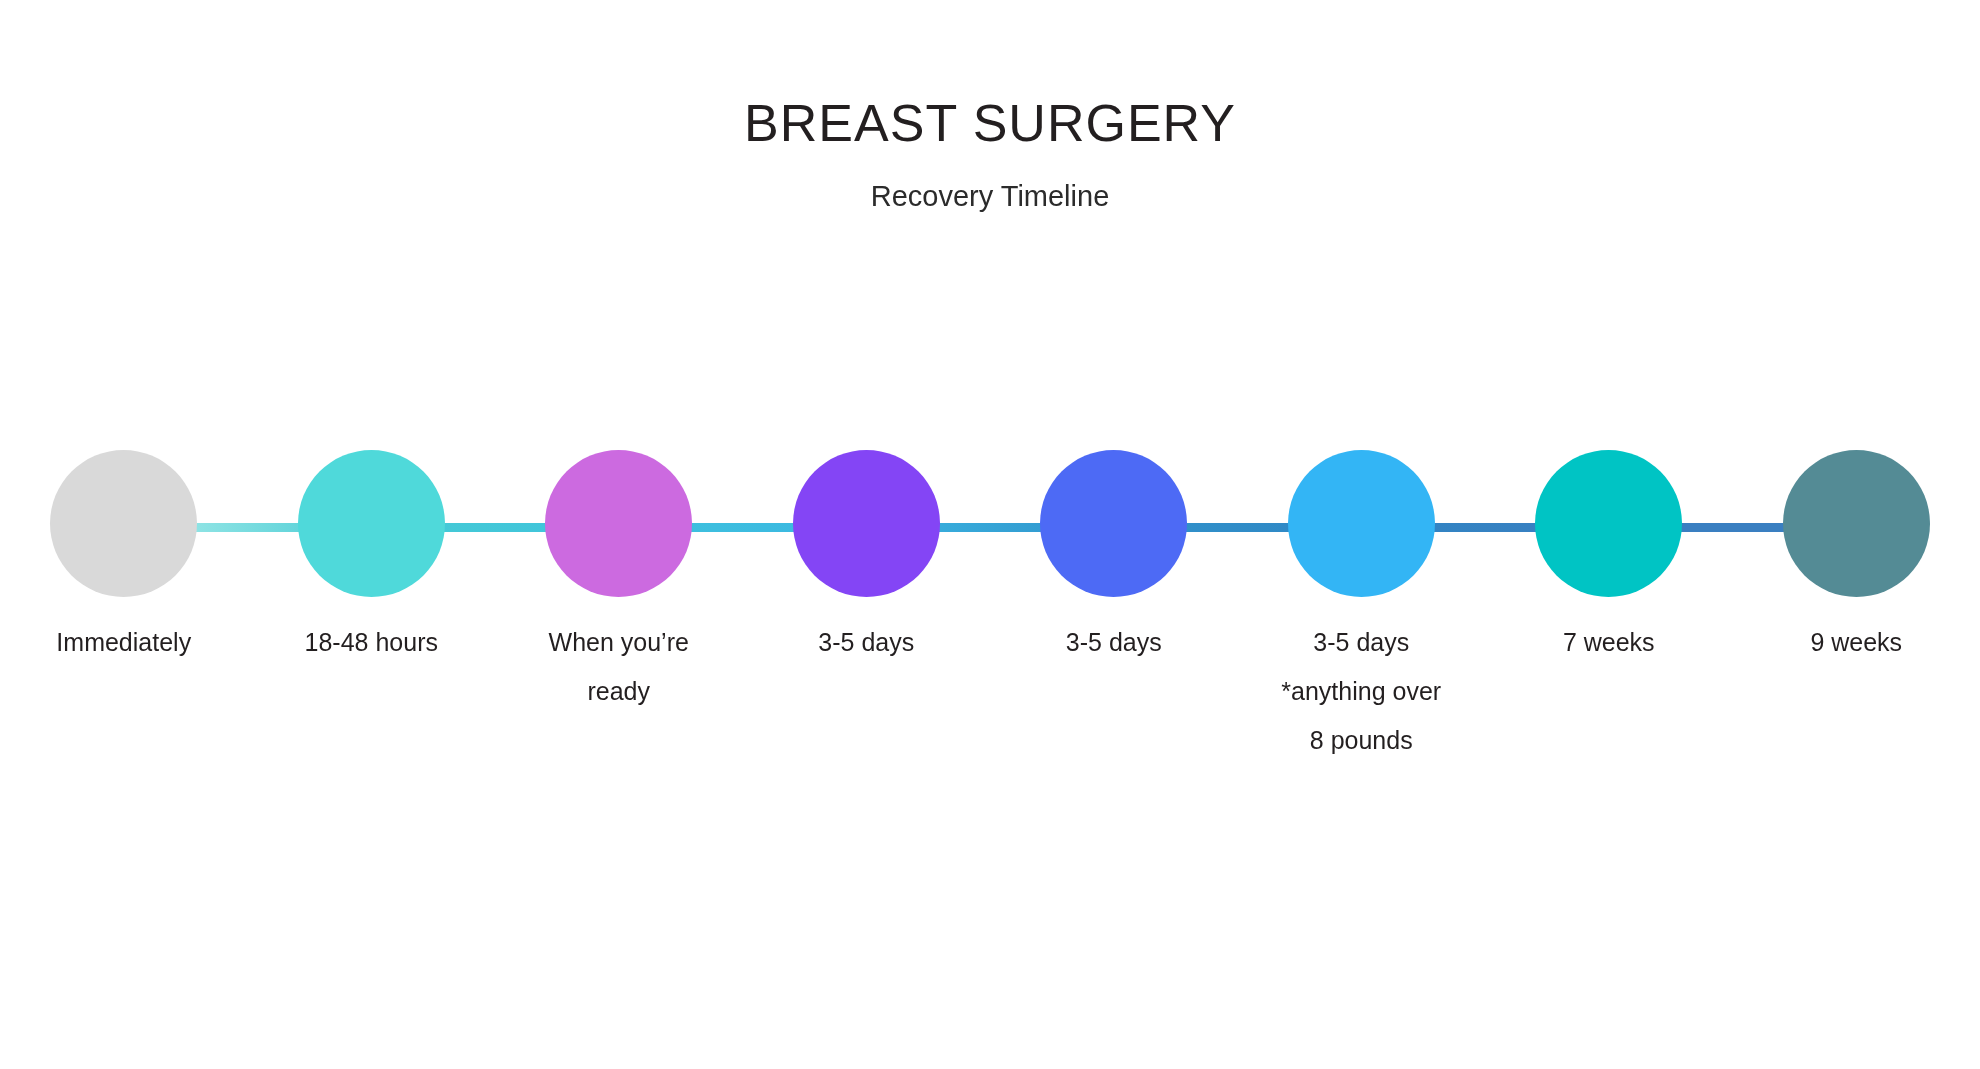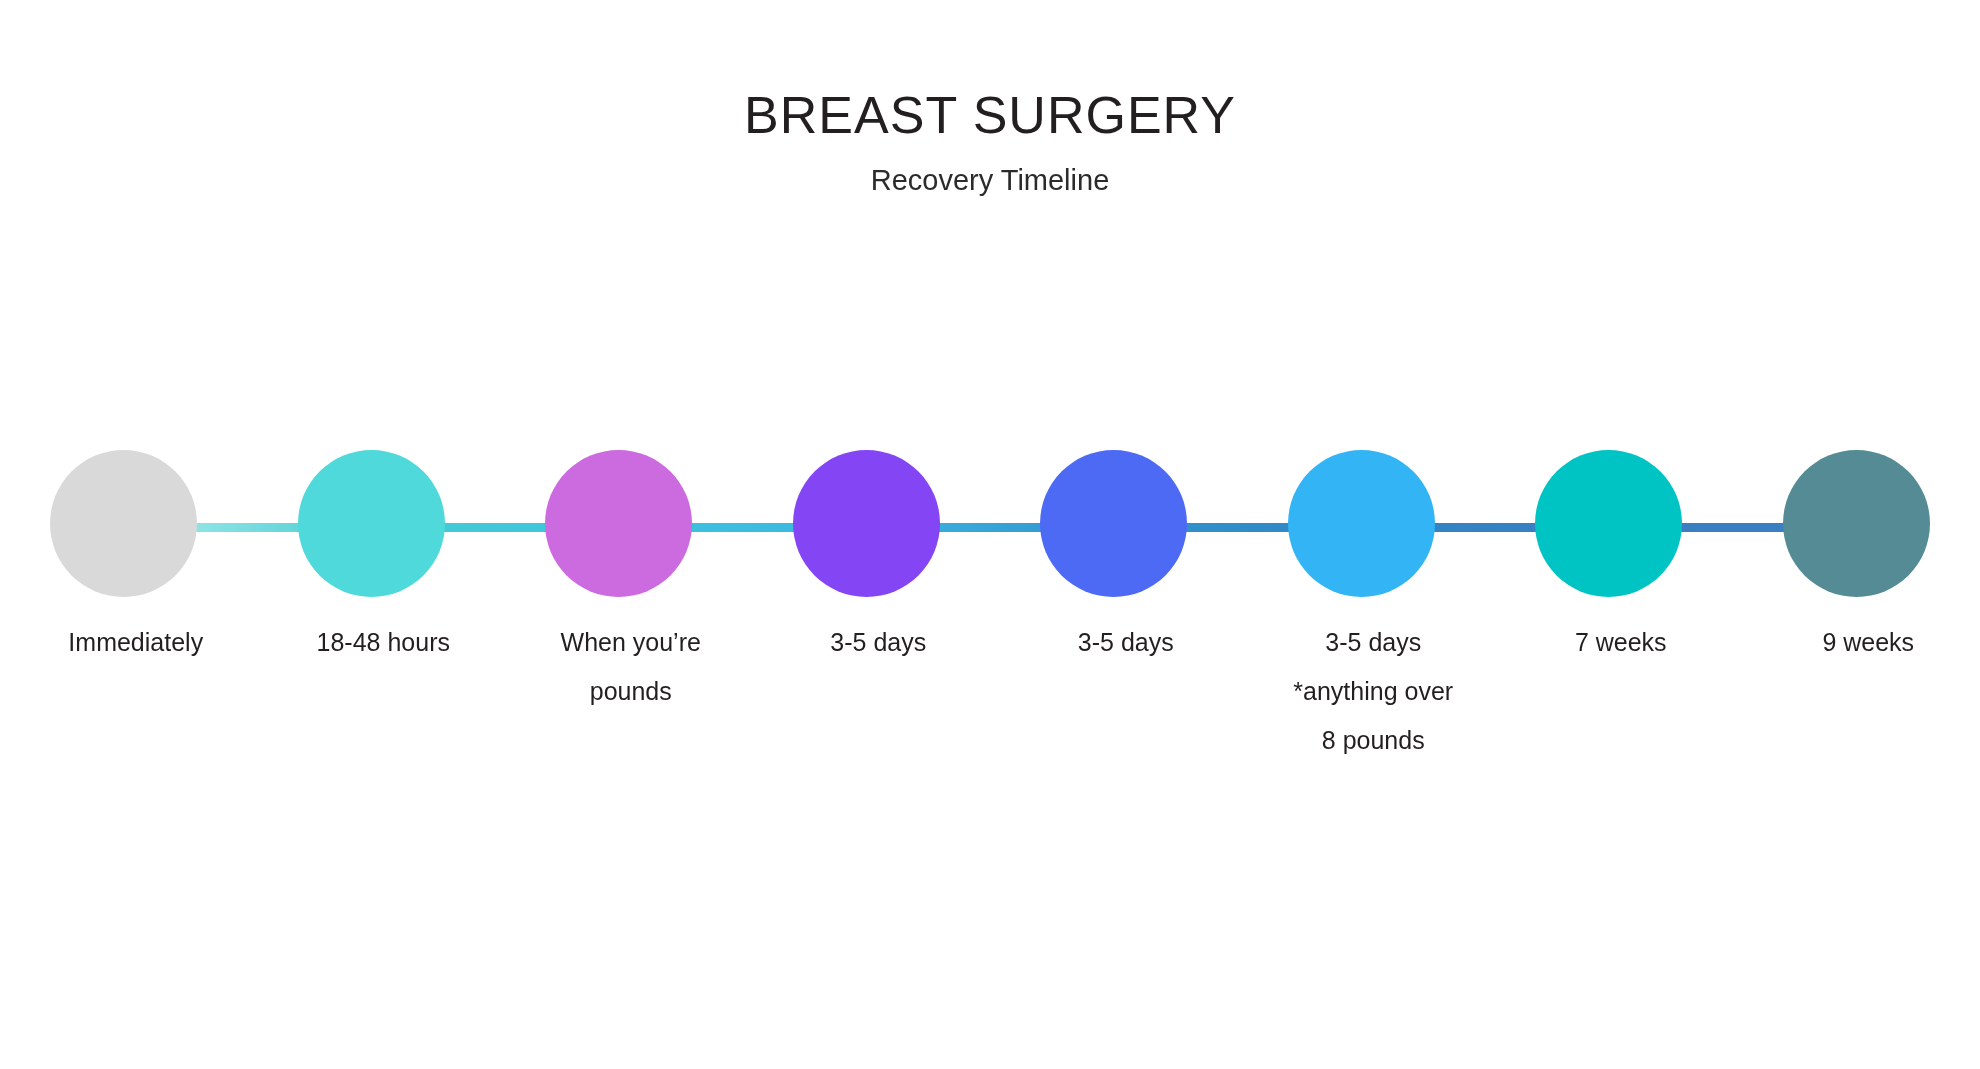--- a/index.html
+++ b/index.html
@@ -29,21 +29,21 @@
     left: 0;
     width: 1980px;
     text-align: center;
   }
   .title {
     font-size: 52px;
     font-weight: 400;
     letter-spacing: 1px;
     color: #231f20;
     line-height: 1.05;
-    margin: 0;
+    margin: 8px;
   }
   .subtitle {
     font-size: 29px;
     font-weight: 400;
     color: #2b2b2b;
     margin: 0;
     padding-top: 22px;
     line-height: 1.1;
   }
 
@@ -105,21 +105,20 @@
     position: absolute;
     top: 318px;
     left: 0;
     width: 100%;
     font-size: 25px;
     font-weight: 400;
     color: #231f20;
     text-align: center;
     line-height: 49px;
     white-space: pre-line;
-    padding-left: 12px;
   }
 </style>
 </head>
 <body>
 
 <div class="canvas">
 
   <div class="header">
     <h1 class="title">BREAST SURGERY</h1>
     <p class="subtitle">Recovery Timeline</p>
@@ -146,21 +145,21 @@
           <div class="dot-wrap">
             <div class="dot" style="background: rgb(79, 217, 218);"></div>
           </div>
           <div class="node-caption">18-48 hours</div>
         </div>
         <div class="node">
           <div class="dot-wrap">
             <div class="dot" style="background: rgb(204, 106, 224);"></div>
           </div>
           <div class="node-caption">When you’re
-pounds</div>
+ready</div>
         </div>
         <div class="node">
           <div class="dot-wrap">
             <div class="dot" style="background: rgb(132, 69, 245);"></div>
           </div>
           <div class="node-caption">3-5 days</div>
         </div>
         <div class="node">
           <div class="dot-wrap">
             <div class="dot" style="background: rgb(77, 106, 245);"></div>

